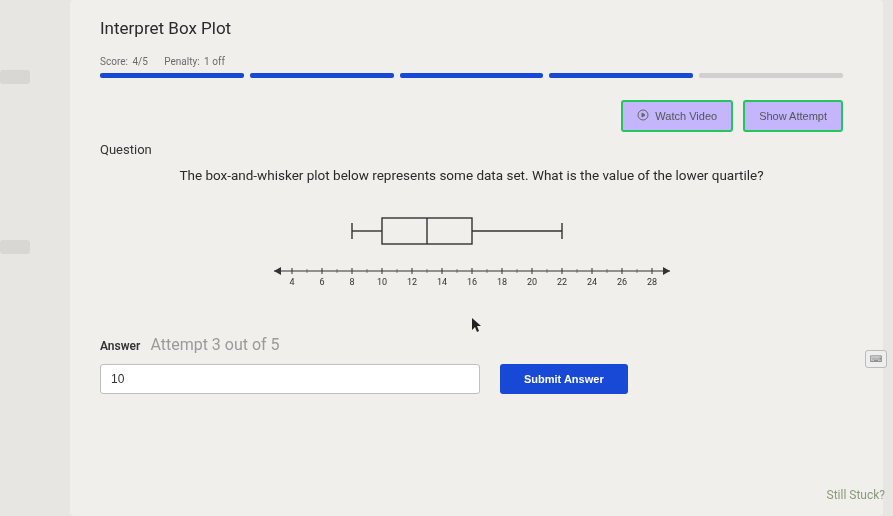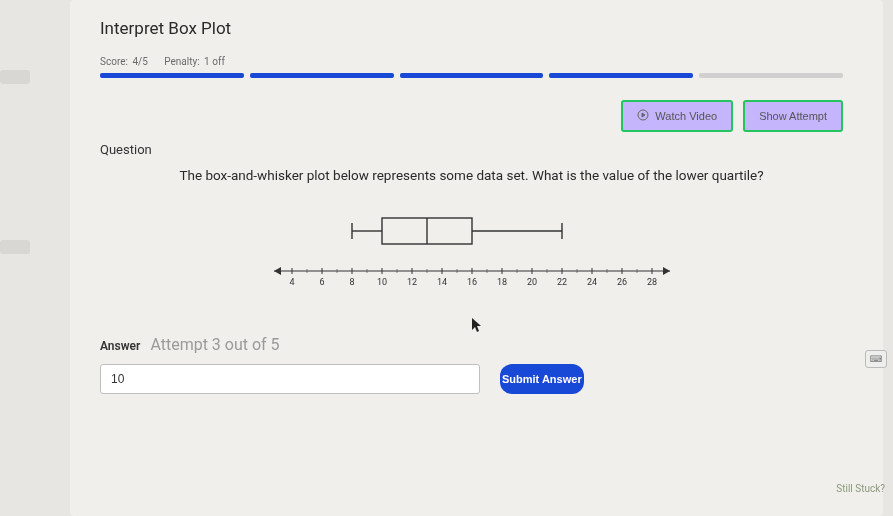--- a/index.html
+++ b/index.html
@@ -101,22 +101,22 @@
     font-size: 12px;
     background: #fff;
     color: #333;
   }
   .btn-primary {
     background: #1848d6;
     color: #fff;
     border: none;
     font-size: 11px;
     font-weight: 600;
-    padding: 9px 2px;
-    border-radius: 12px;
+    padding: 9px 24px;
+    border-radius: 3px;
     cursor: pointer;
   }
   .side-stub {
     position: absolute;
     left: 0;
     width: 30px;
     background: #d9d7d4;
     border-radius: 3px;
   }
   .side-stub.a { top: 70px; height: 14px; }
@@ -132,22 +132,22 @@
     border-radius: 3px;
     font-size: 9px;
     display: flex;
     align-items: center;
     justify-content: center;
     color: #777;
   }
   .stuck {
     position: absolute;
     right: 8px;
-    bottom: 22px;
-    font-size: 10px;
+    bottom: 14px;
+    font-size: 12px;
     color: #8a9a7a;
   }
   .cursor {
     position: absolute;
     pointer-events: none;
   }
 </style>
 </head>
 <body>
 

